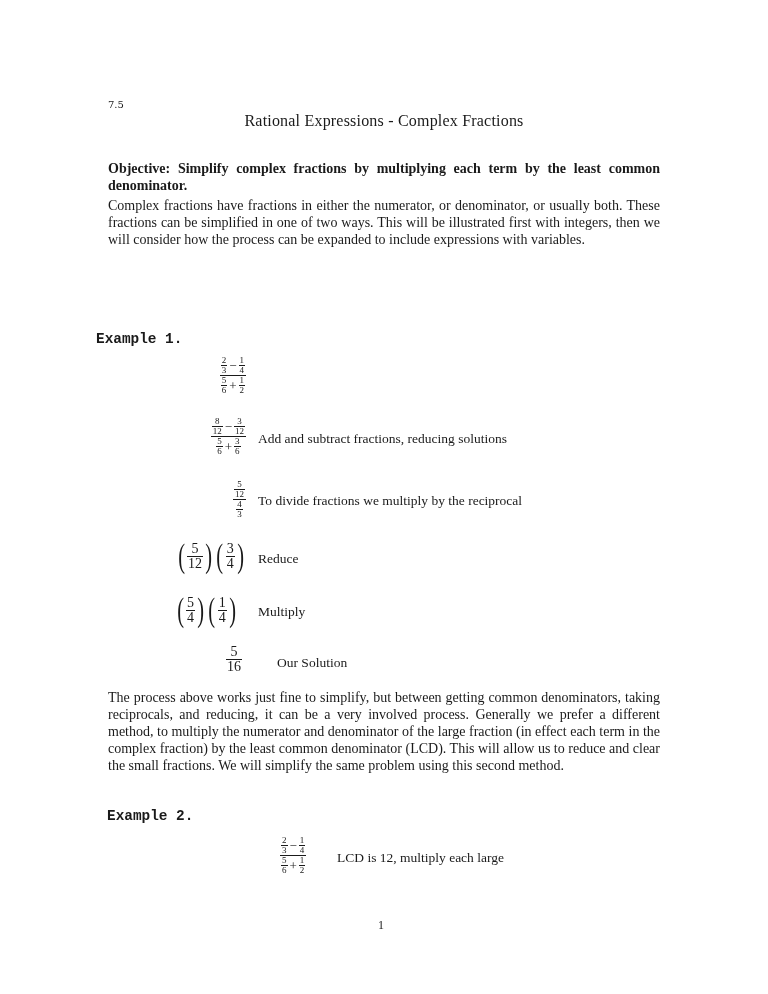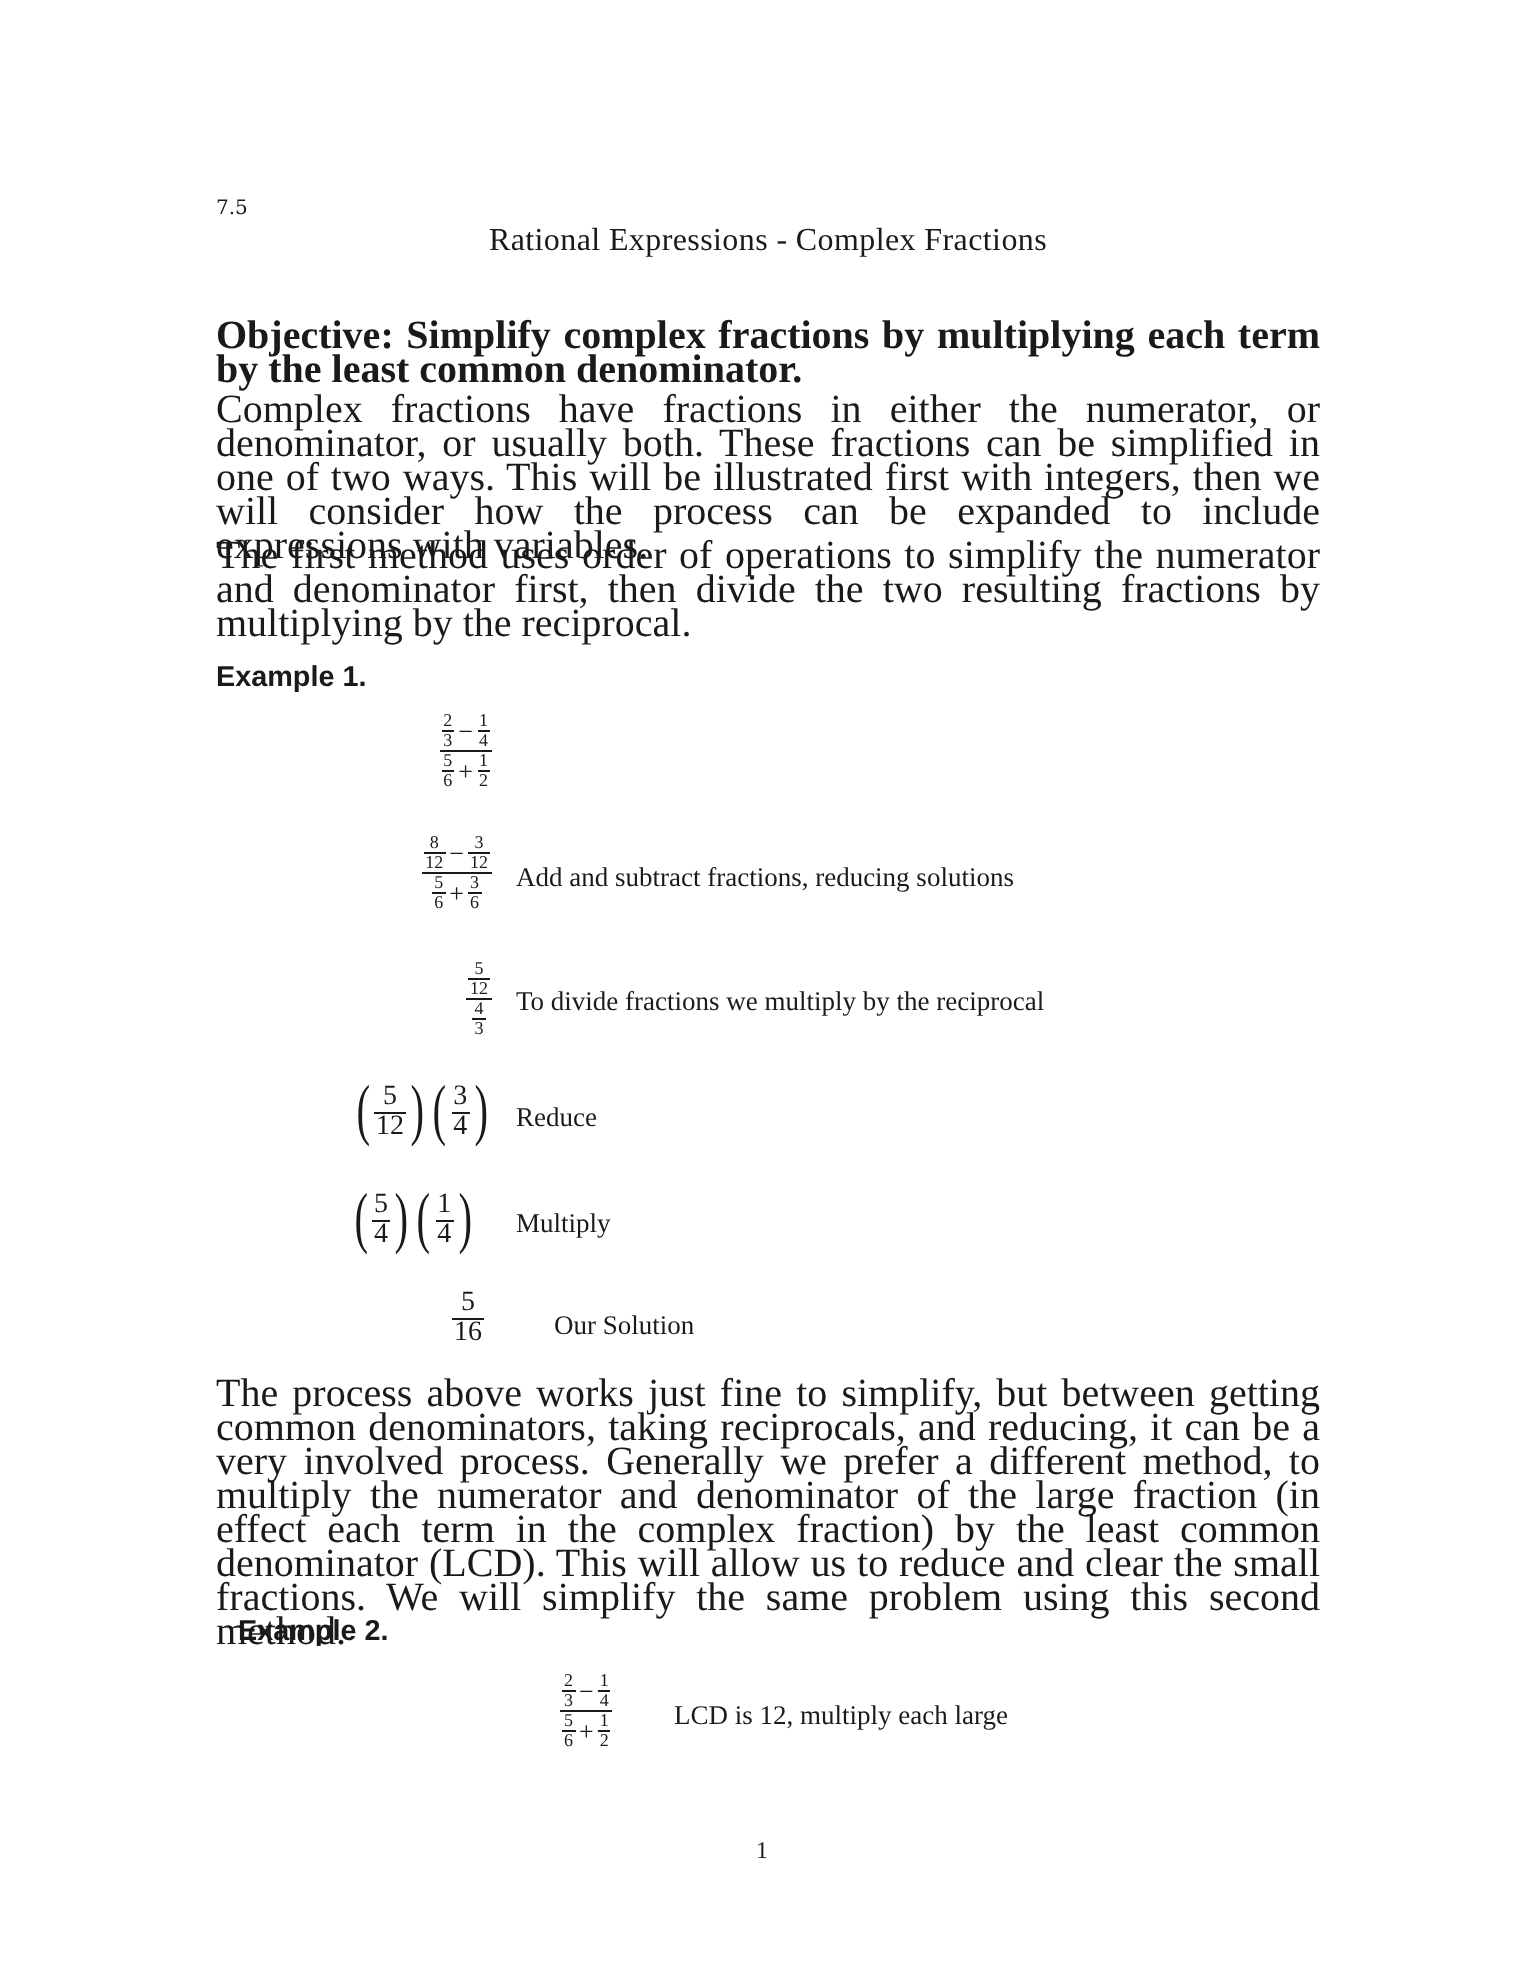--- a/index.html
+++ b/index.html
@@ -3,27 +3,27 @@
 <meta charset="utf-8">
 <style>
   html, body { margin:0; padding:0; background:#fff; }
   body { width:768px; height:994px; position:relative; overflow:hidden;
          font-family:"DejaVu Serif","Liberation Serif",serif; color:#1a1a1a; }
   .page { position:absolute; left:0; top:0; width:768px; height:992px; }
   .abs { position:absolute; }
   .section-num { left:108px; top:99px; font-size:10px; }
   .title { left:108px; width:552px; top:112px; text-align:center; font-size:16px; letter-spacing:0.2px;
            font-family:"Liberation Serif","DejaVu Serif",serif; }
-  .para { left:108px; width:552px; font-family:"Liberation Serif","DejaVu Serif",serif; font-size:20px;
+  .para { left:108px; width:552px; font-family:"Liberation Serif","DejaVu Serif",serif; font-size:14px;
           line-height:17px; text-align:justify; }
   .obj { top:160px; font-weight:bold; }
   .p1 { top:197px; }
   .p2 { top:270px; }
   .p3 { top:689px; }
-  .ex-label { left:108px; font-family:Liberation Sans, sans-serif; font-weight:bold; font-size:14.4px;text-align:right; }
+  .ex-label { left:96px; font-family:Liberation Mono, monospace; font-weight:bold; font-size:14.4px;text-align:right; }
   .ex1 { top:331px; }
   .ex2 { top:808px;margin-left:11px; }
 
   
   .math { font-family:"Liberation Serif","DejaVu Serif",serif; display:inline-flex; align-items:center; }
   .frac { display:inline-flex; flex-direction:column; align-items:center; vertical-align:middle; }
   .frac > .num, .frac > .den { display:flex; align-items:center; justify-content:center; padding:0 1px; line-height:1; }
   .frac > .bar { align-self:stretch; border-top:1px solid #1a1a1a; height:0; }
   .tiny { font-size:9px; }
   .mid { font-size:14px; }
@@ -36,21 +36,20 @@
 </head>
 <body>
 
 <div class="page">
 
   <div class="abs section-num">7.5</div>
   <div class="abs title">Rational Expressions - Complex Fractions</div>
 
   <div class="abs para obj">Objective: Simplify complex fractions by multiplying each term by the least common denominator.</div>
   <div class="abs para p1">Complex fractions have fractions in either the numerator, or denominator, or usually both. These fractions can be simplified in one of two ways. This will be illustrated first with integers, then we will consider how the process can be expanded to include expressions with variables.</div>
-  <div class="abs para p2">The first method uses order of operations to simplify the numerator and denominator first, then divide the two resulting fractions by multiplying by the reciprocal.</div>
 
   <div class="abs ex-label ex1">Example 1.</div>
 
   <div class="abs" style="right:522px; top:356px;">
     <span class="math frac">
       <span class="num">
         <span class="frac tiny">
             <span class="num">2</span>
             <span class="bar"></span>
             <span class="den">3</span>

